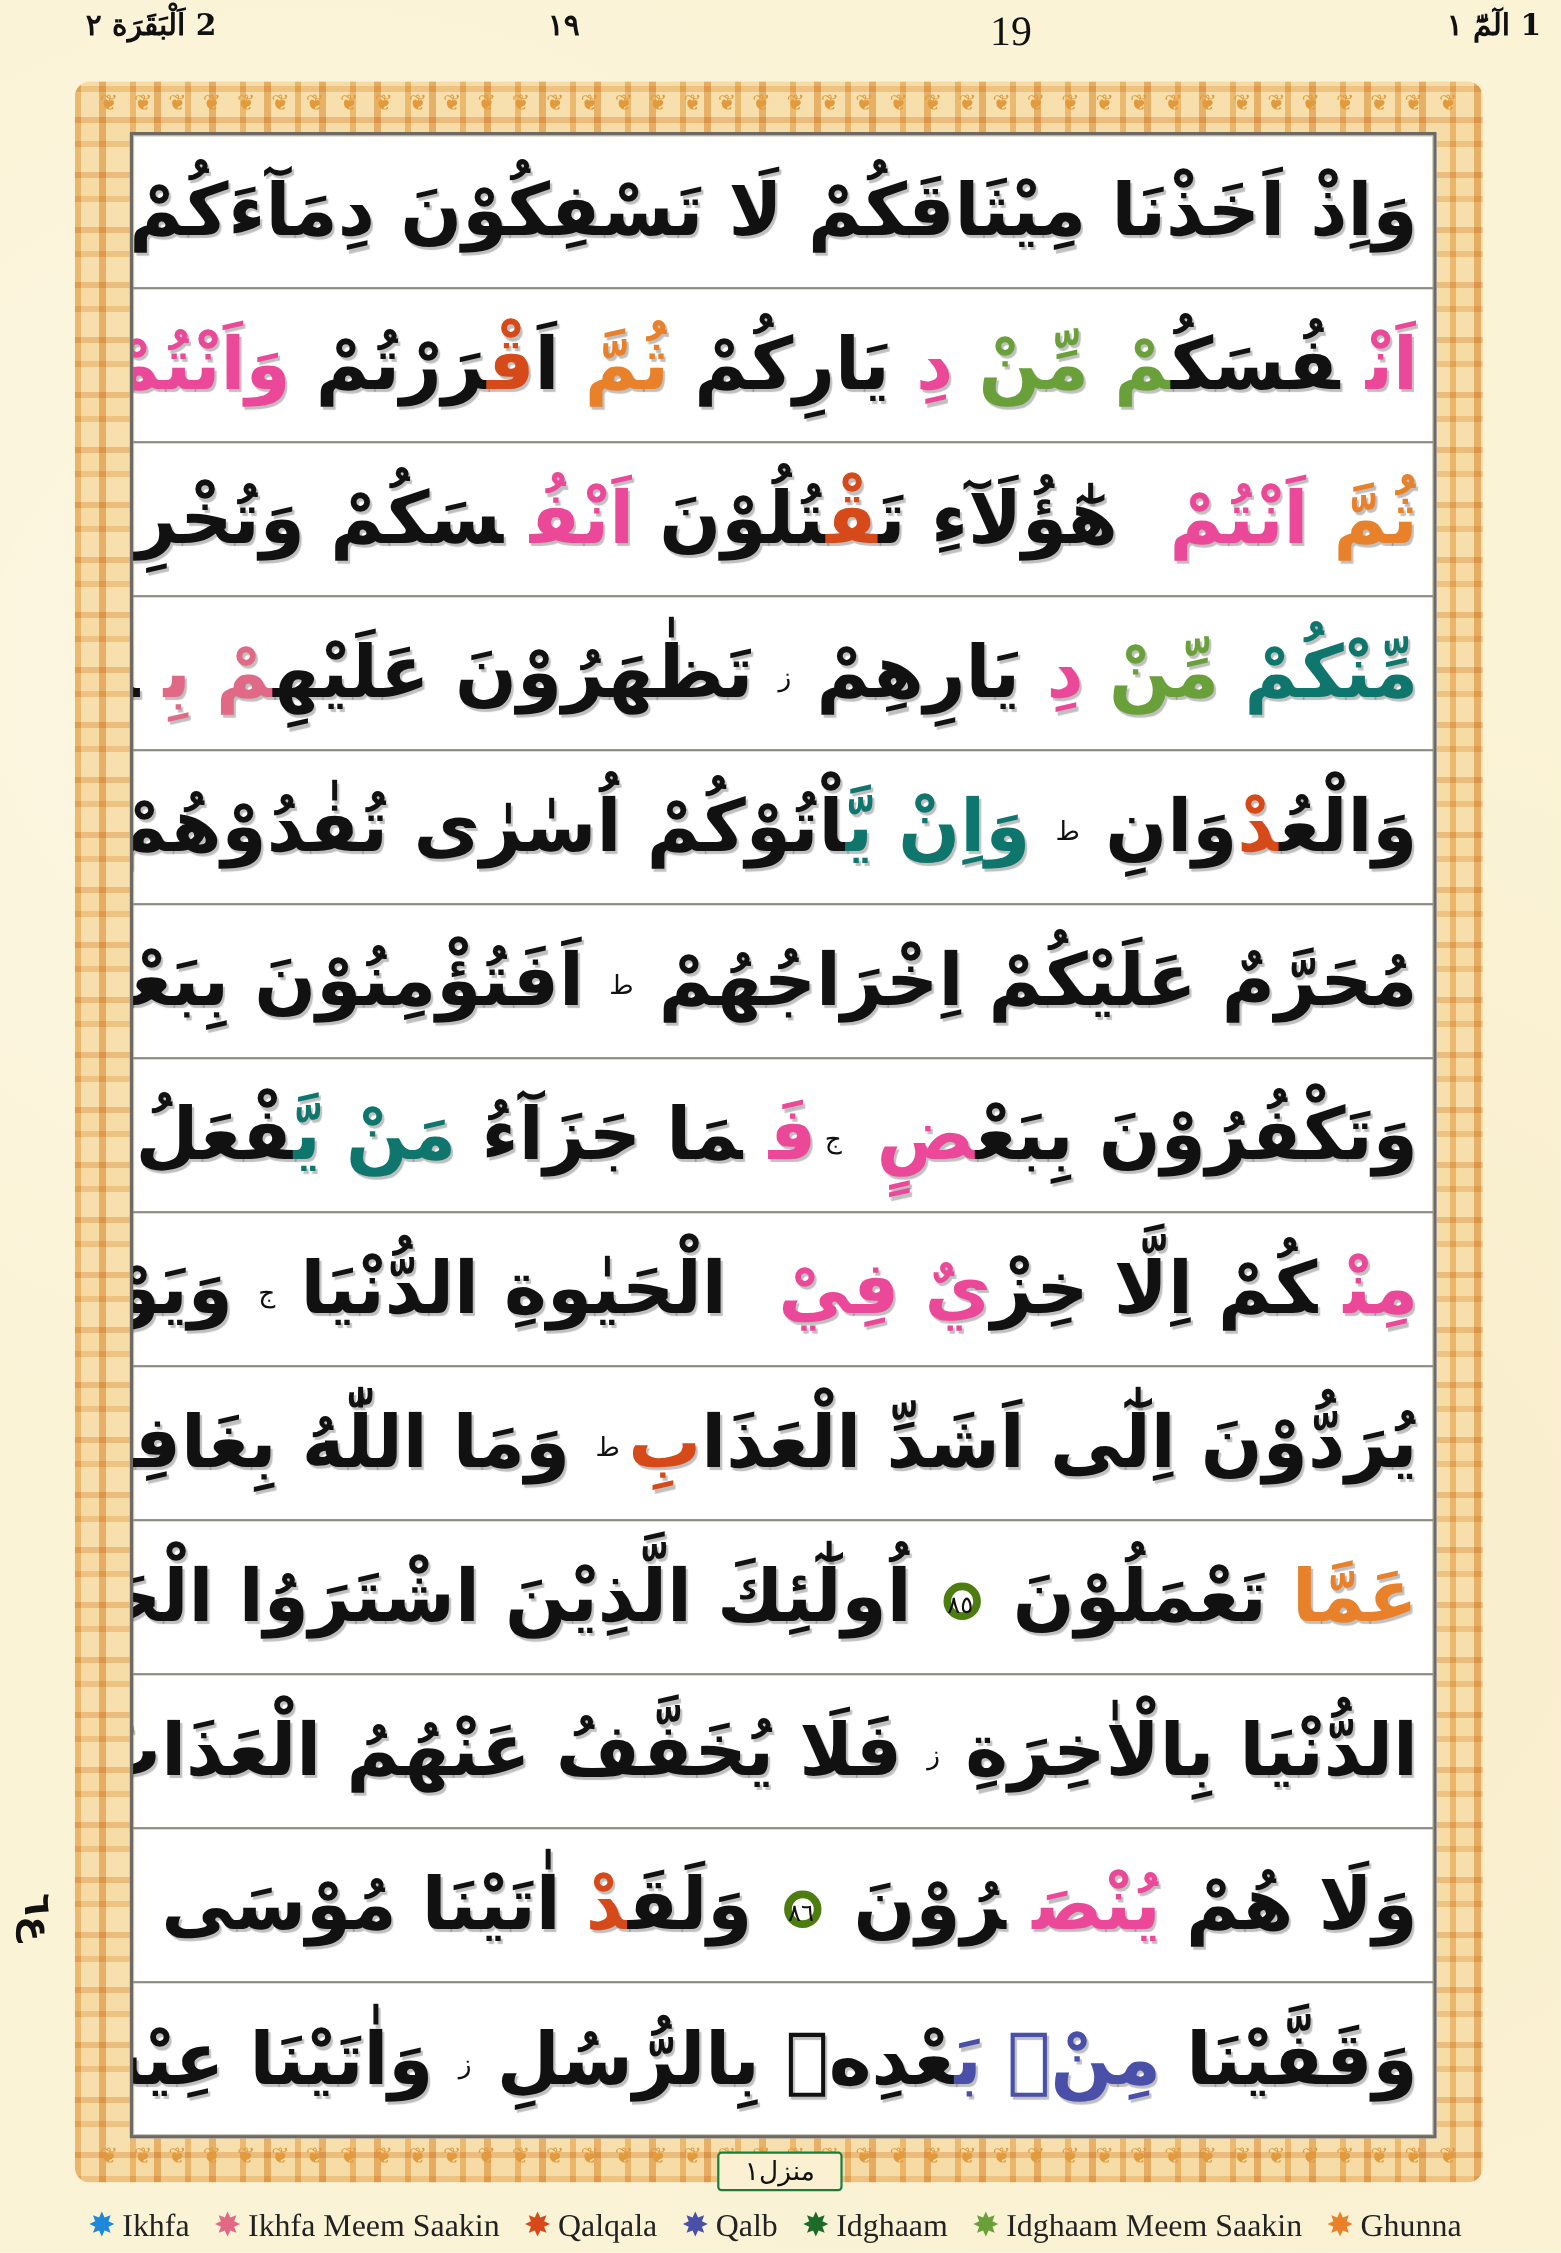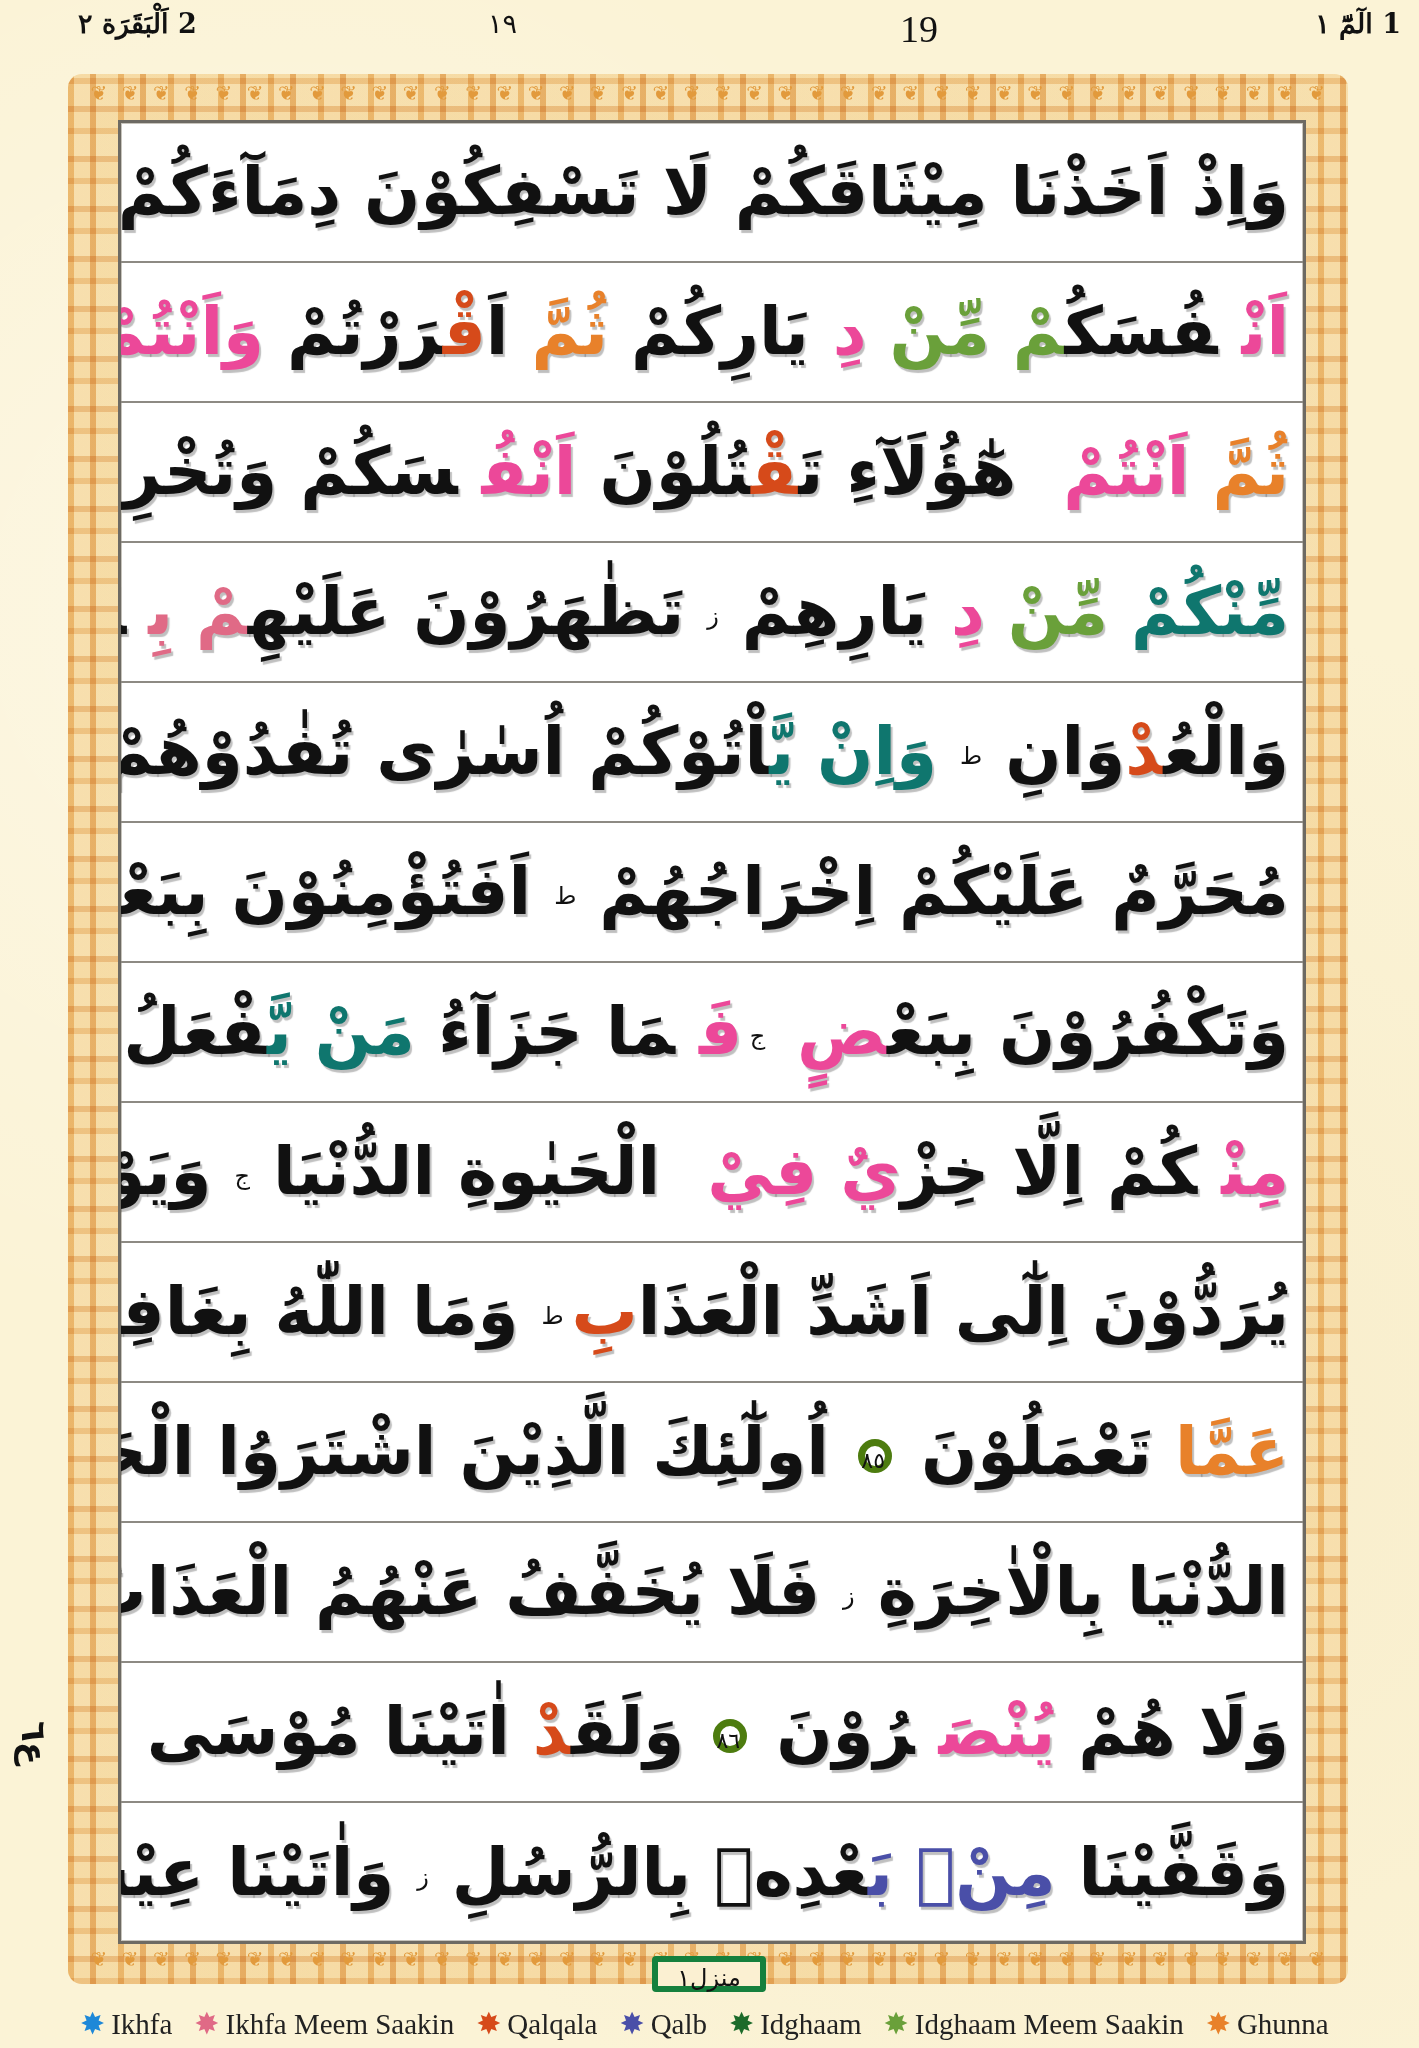--- a/index.html
+++ b/index.html
@@ -12,21 +12,21 @@
     font-family: "DejaVu Serif", serif;
     position: relative;
     color: #111;
   }
   .page { position: absolute; inset: 0; }
 
   
   .header { position: absolute; top: 0; left: 0; width: 1419px; height: 80px; }
   .hdr-item { position: absolute; top: 10px; font-size: 27px; font-weight: bold; line-height: 1; color: #111; white-space: nowrap; }
   .hdr-juz { right: 18px; font-family: "DejaVu Serif", serif; direction: rtl; }
-  .hdr-page-urdu { left: 488px; font-weight: normal; }
+  .hdr-page-urdu { left: 498px; font-weight: bold; }
   .hdr-page-en { left: 900px; font-family: "Liberation Serif", serif; font-weight: normal; font-size: 38px; }
   .hdr-surah { left: 78px; direction: rtl; }
 
   
   .frame-outer {
     position: absolute;
     top: 74px; left: 68px; width: 1280px; height: 1910px;
     border-radius: 14px;
     background:
       repeating-linear-gradient(90deg, rgba(233,176,96,0.75) 0 6px, rgba(250,230,190,0.5) 6px 22px, rgba(226,160,80,0.7) 22px 28px, rgba(251,238,205,0.3) 28px 50px),
@@ -91,21 +91,21 @@
   
   .ruku {
     position: absolute; left: 14px; top: 1688px; width: 40px; height: 110px;
     font-family: "DejaVu Sans", sans-serif; font-size: 34px; font-weight: bold;
     writing-mode: vertical-rl; text-align: center; color: #111;
   }
 
   
   .manzil {
     position: absolute; left: 652px; top: 1956px; width: 114px; height: 36px;
-    background: #fbf0d2; border: 6px solid #15803d; border-radius: 4px;
+    background: #fbf0d2; border: 2px solid #15803d; border-radius: 4px;
     font-family: "DejaVu Sans", sans-serif; font-size: 24px; text-align: center; line-height: 32px; direction: rtl; color: #111;
   }
 
   
   .legend {
     position: absolute; top: 2006px; left: 80px; right: 60px; height: 36px;
     display: flex; align-items: center; gap: 22px; flex-wrap: nowrap;
   }
   .legend-item { display: flex; align-items: center; gap: 6px; }
   .legend-star { font-size: 30px; line-height: 1; }

